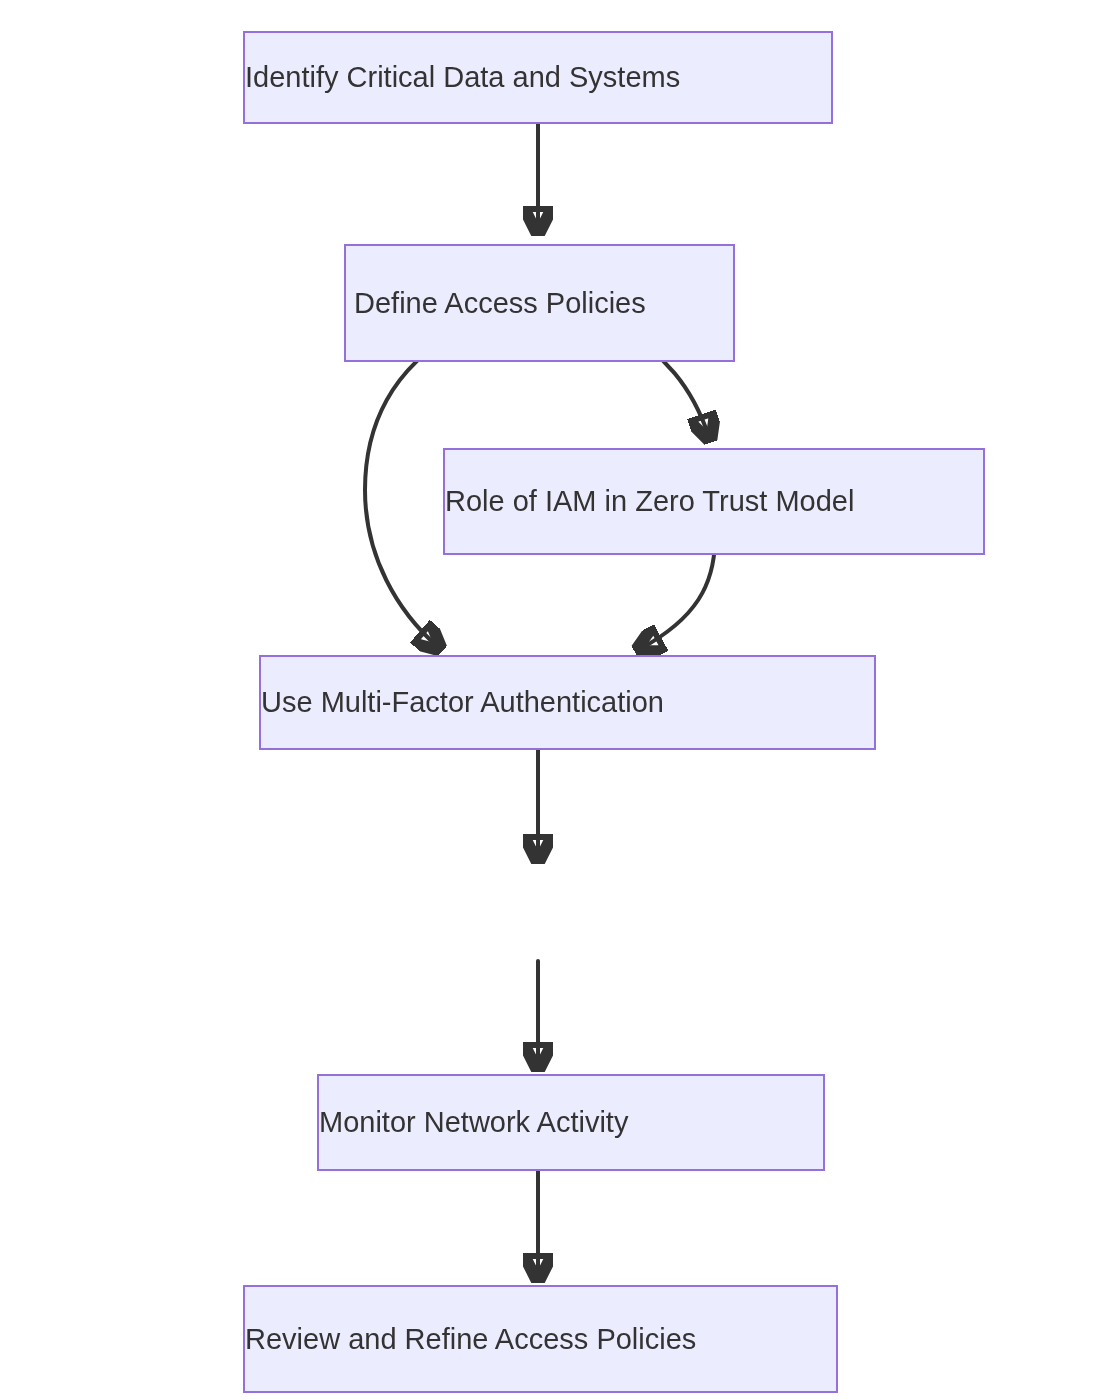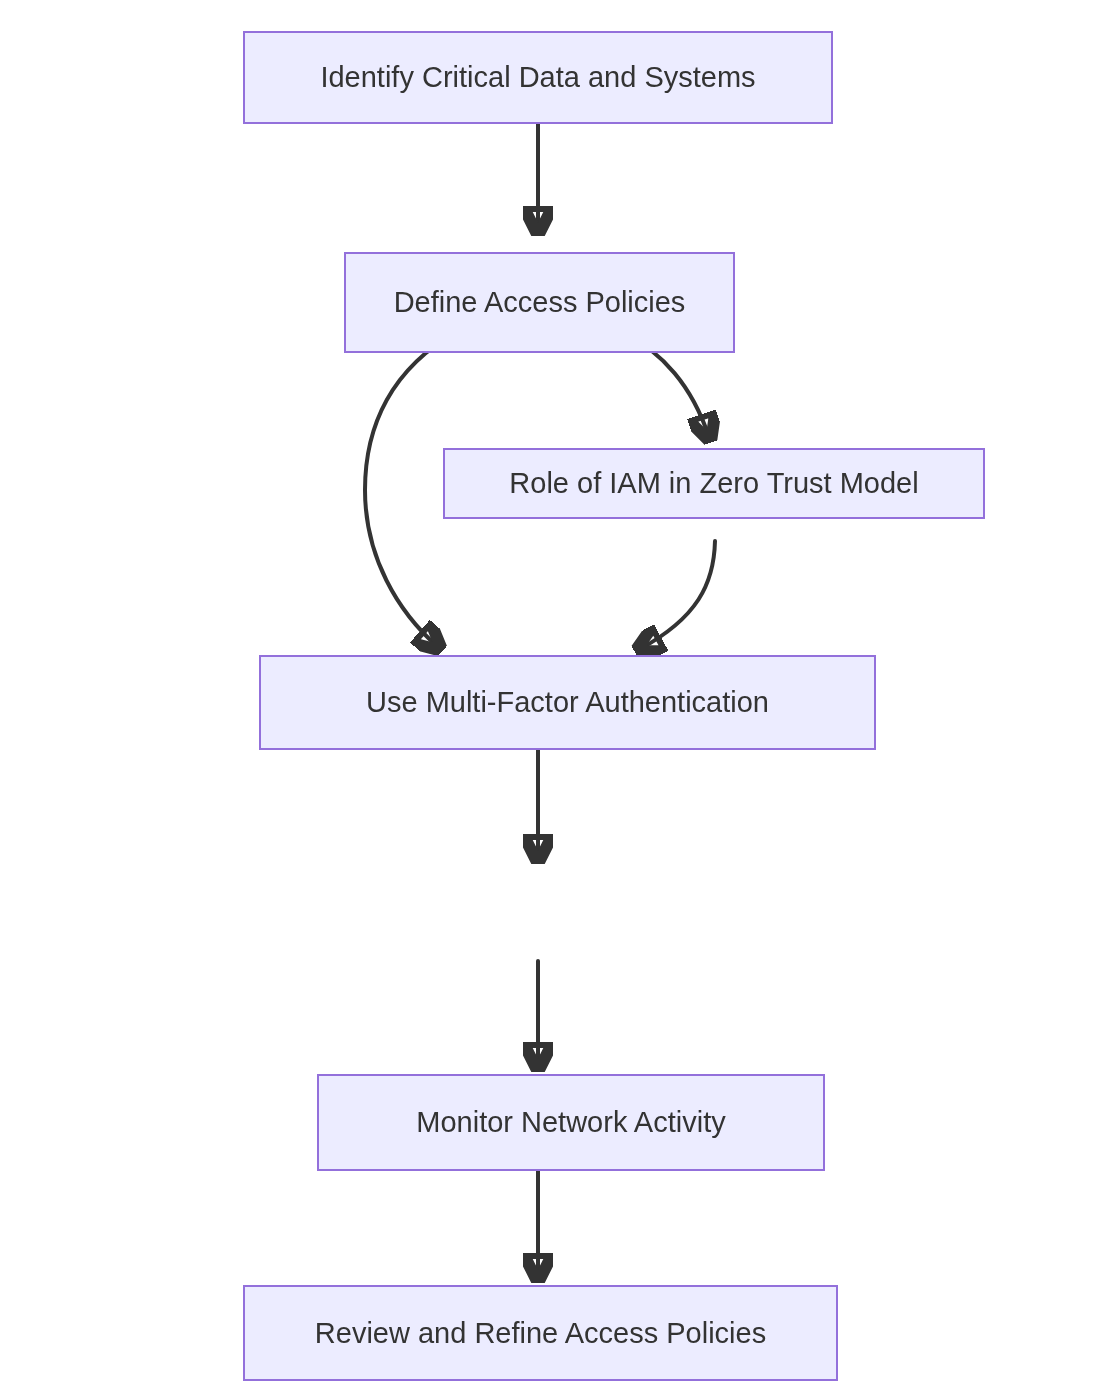--- a/index.html
+++ b/index.html
@@ -30,21 +30,20 @@
   .node {
     position: absolute;
     box-sizing: border-box;
     background: #ECECFF;
     border: 2px solid #9370DB;
     color: #333333;
     font-size: 29px;
     line-height: 1.2;
     display: flex;
     align-items: center;
-    justify-content: center;
     text-align: center;
     white-space: nowrap;
   }
 </style>
 </head>
 <body>
 
 <div class="canvas">
 
   <svg class="edges" width="1096" height="1400" viewBox="0 0 1096 1400" aria-hidden="true">
@@ -59,34 +58,34 @@
     <path d="M715,541 C714,584 697,618 640,649" marker-end="url(#arrow)"></path>
     <path d="M538,750 L538,858" marker-end="url(#arrow)"></path>
     <path d="M538,961 L538,1066" marker-end="url(#arrow)"></path>
     <path d="M538,1171 L538,1277" marker-end="url(#arrow)"></path>
   </svg>
 
   <div class="node" style="left:243px; top:31px; width:590px; height:93px;">
     <span>Identify Critical Data and Systems</span>
   </div>
 
-  <div class="node" style="left:344px; top:252px; width:391px; height:101px;">
+  <div class="node" style="left:344px; top:244px; width:391px; height:118px;padding-left:8px;">
     <span>Define Access Policies</span>
   </div>
 
-  <div class="node" style="left:443px; top:448px; width:542px; height:71px;">
+  <div class="node" style="left:443px; top:448px; width:542px; height:107px;">
     <span>Role of IAM in Zero Trust Model</span>
   </div>
 
   <div class="node" style="left:259px; top:655px; width:617px; height:95px;">
     <span>Use Multi-Factor Authentication</span>
   </div>
 
 
   <div class="node" style="left:317px; top:1074px; width:508px; height:97px;">
     <span>Monitor Network Activity</span>
   </div>
 
-  <div class="node" style="left:243px; top:1285px; width:595px; height:96px;">
+  <div class="node" style="left:243px; top:1285px; width:595px; height:108px;">
     <span>Review and Refine Access Policies</span>
   </div>
 
 </div>
 
 </body></html>

